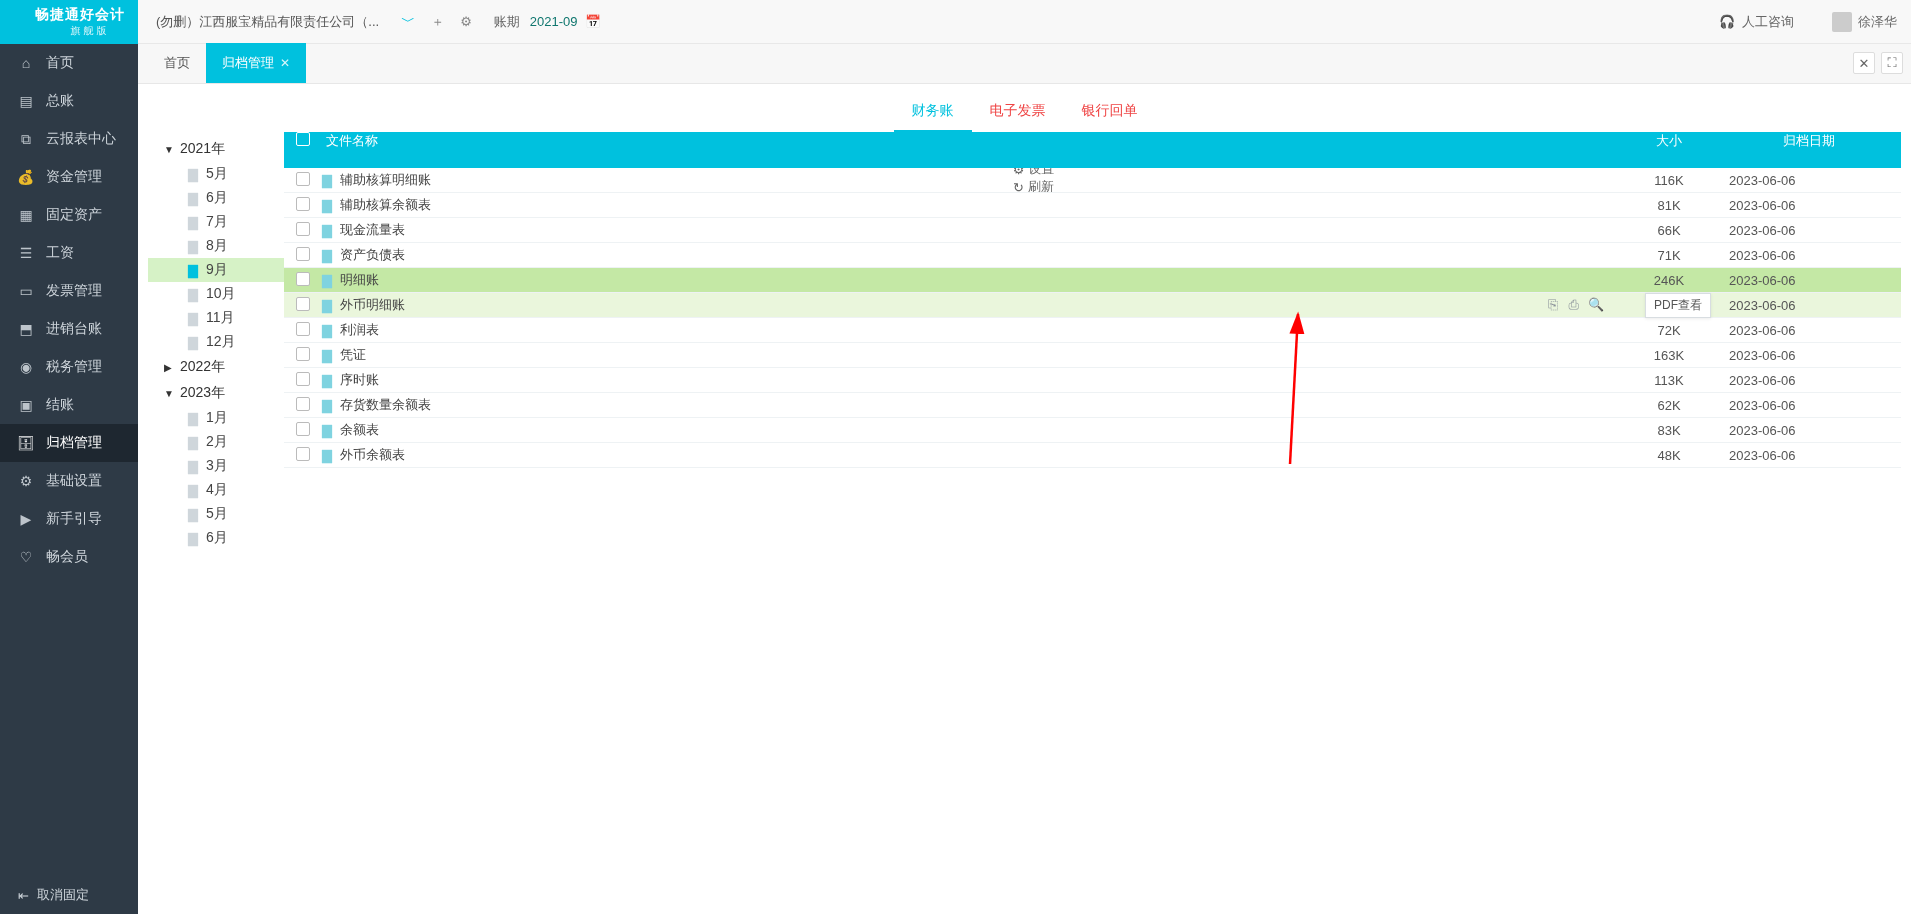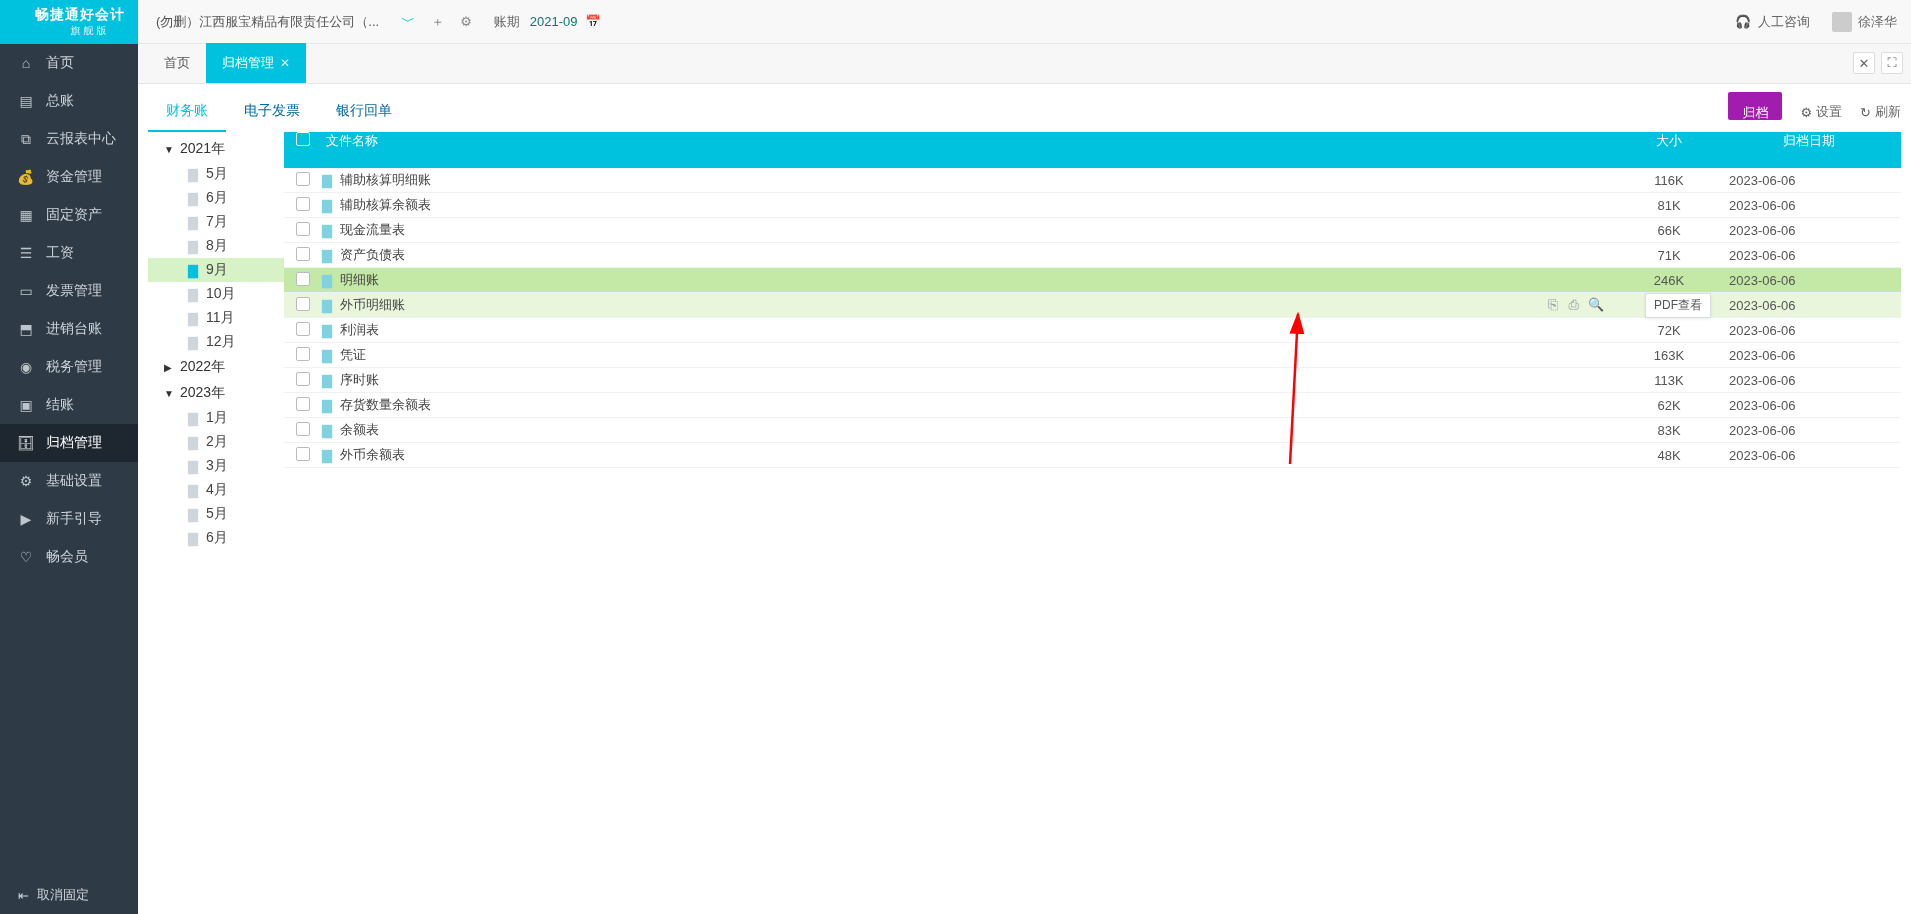--- a/index.html
+++ b/index.html
@@ -10,21 +10,21 @@
 .top-logo .t1 { font-size:14px; font-weight:bold; letter-spacing:1px; }
 .top-logo .t2 { font-size:10px; letter-spacing:3px; opacity:.85;margin-left:20px; }
 .top-company { margin-left:18px; display:flex; align-items:center; gap:18px; max-width:260px; }
 .chev-down { color:#00c1de; font-size:14px; margin-left:4px;}
 .top-plus,.top-gear { margin-left:16px; color:#888; cursor:pointer;}
 .top-period-lbl { margin-left:22px; color:#666;}
 .top-period-val { margin-left:10px; color:#0f766e;}
 .cal-icon { color:#00c1de; margin-left:8px;}
 .top-spacer { flex:1;}
 .top-consult { display:flex; align-items:center; gap:6px; color:#666; cursor:pointer;}
-.top-user { display:flex; align-items:center; gap:6px; margin-left:22px; color:#666;}
+.top-user { display:flex; align-items:center; gap:6px; margin-left:38px; color:#666;}
 .avatar { width:20px; height:20px; background:#ccc; border-radius:2px; display:inline-block;}
 
 .shell { display:flex; height:calc(100vh - 44px); }
 
 .sidebar { width:138px; background:#2e3a46; color:#cdd4da; display:flex; flex-direction:column; font-size:14px; position:relative;}
 .sidebar .item { display:flex; align-items:center; gap:12px; height:38px; padding:0 18px; cursor:pointer;}
 .sidebar .item.active { background:#1e2730; color:#fff;}
 .sidebar .ic { width:16px; display:inline-flex; justify-content:center; font-size:14px; opacity:.9;}
 .sidebar .pin { margin-top:auto; height:38px; display:flex; align-items:center; gap:8px; padding:0 18px; color:#cdd4da; cursor:pointer; font-size:13px;}
 
@@ -32,23 +32,23 @@
 
 .pg-tabs { height:40px; background:#f7f7f7; display:flex; align-items:flex-end; padding:0 10px; border-bottom:1px solid #e7e7e7; position:relative;}
 .pg-tab { height:40px; display:flex; align-items:center; padding:0 16px; font-size:13px; color:#555; cursor:pointer; }
 .pg-tab.active-tab { background:#00c1de; color:#fff;}
 .pg-tab .x { margin-left:6px; font-size:12px; opacity:.85;}
 .pg-tabs .winbtn { position:absolute; top:8px; width:22px; height:22px; border:1px solid #ddd; border-radius:2px; display:flex; align-items:center; justify-content:center; color:#666; cursor:pointer; background:#fff;}
 .win-close { right:36px;}
 .win-full { right:8px;}
 
 .content { flex:1; display:flex; flex-direction:column; padding:8px 10px 10px 10px;}
-.subtabs-row { display:flex; height:40px;}
+.subtabs-row { display:flex; align-items:center; height:40px;flex-direction:column;}
 .subtabs { display:flex; gap:0;}
-.subtab { padding:0 18px; height:40px; display:flex; align-items:center; color:#0369a1; cursor:pointer; border-bottom:2px solid transparent; font-size:14px;}
+.subtab { padding:0 18px; height:40px; display:flex; align-items:center; color:#ef4444; cursor:pointer; border-bottom:2px solid transparent; font-size:14px;}
 .subtab.active { color:#00c1de; border-bottom-color:#00c1de;}
 .subtabs-row .spacer { flex:1;}
 .btn-archive { background:#a21caf; color:#fff; border:none; height:28px; padding:12px 14px; border-radius:2px; cursor:pointer; font-size:13px;}
 .tool-link { display:flex; align-items:center; gap:4px; color:#666; margin-left:18px; cursor:pointer; font-size:13px;}
 .body-row { flex:1; display:flex; overflow:hidden;}
 
 .tree { width:136px; padding:4px 0; overflow-y:auto;}
 .tree-yr { display:flex; align-items:center; gap:6px; padding:4px 10px 4px 16px; cursor:pointer; font-size:14px; color:#333;}
 .tree-tw { font-size:10px; width:10px; display:inline-block;}
 .tree-mo { display:flex; align-items:center; gap:8px; padding:3px 10px 3px 40px; cursor:pointer; font-size:14px; color:#444;}

